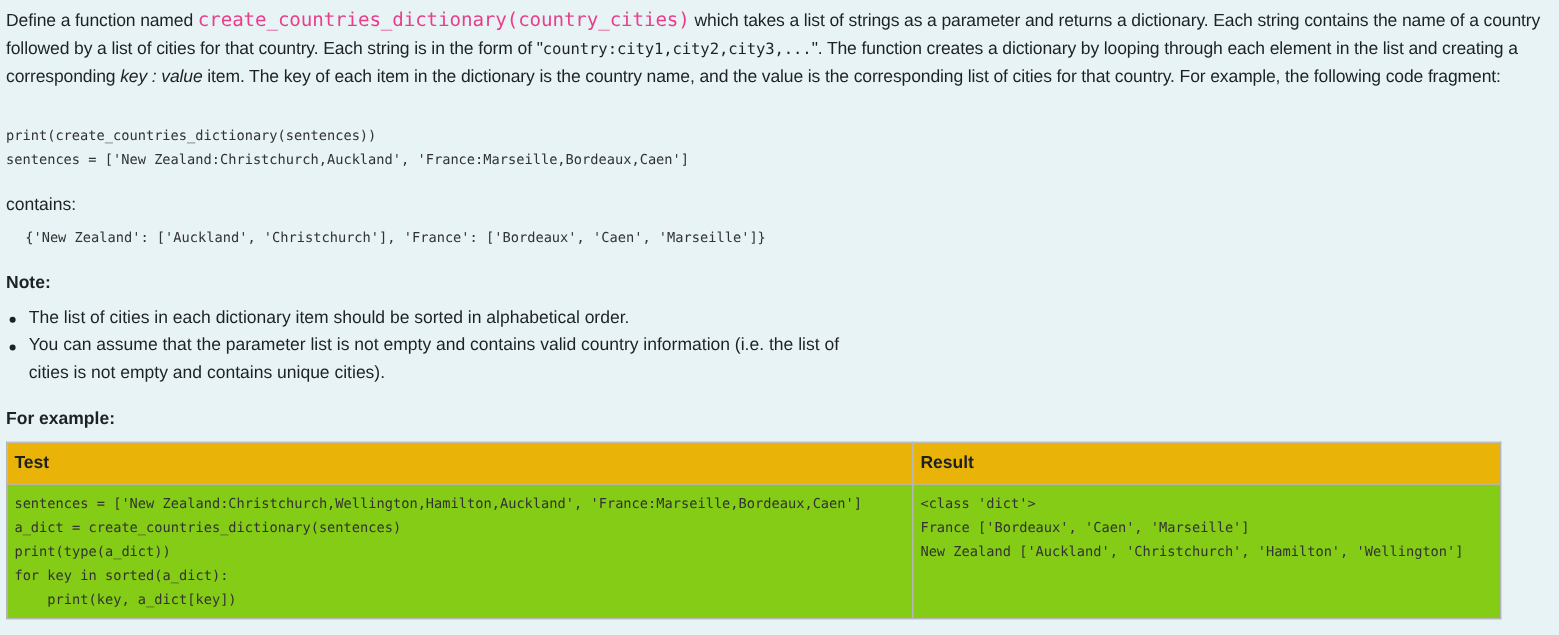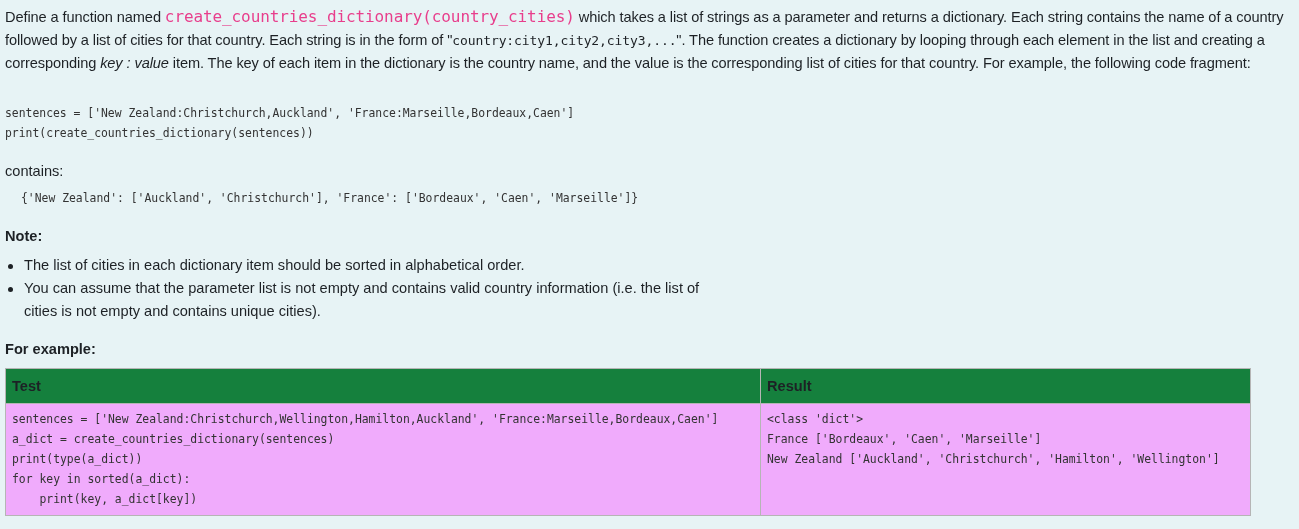--- a/index.html
+++ b/index.html
@@ -76,49 +76,49 @@
   .forex { position: absolute; left: 5px; top: 338px; font-weight: bold; line-height: 23px; }
 
   table.examples {
     position: absolute;
     left: 5px;
     top: 368px;
     border-collapse: collapse;
     width: 1246px;
   }
   table.examples th {
-    background: #15803d;
+    background: #eab308;
     border: 1px solid #b5b5b5;
     text-align: left;
     font-weight: bold;
     padding: 0 6px;
     height: 34px;
     font-size: 14.6px;
   }
   table.examples td {
-    background: #f0abfc;
+    background: #84cc16;
     border: 1px solid #b5b5b5;
     vertical-align: top;
     padding: 5px 6px 6px 6px;
     height: 100px;
   }
   table.examples th.col-test, table.examples td.col-test { width: 742px; }
 </style>
 </head>
 <body>
 
 <div class="qtext">
   <p class="para">
     <span>Define a function named </span><code class="inline-code-pink">create_countries_dictionary(country_cities)</code><span> which takes a list of strings as a parameter and returns a dictionary. Each string contains the name of a country followed by a list of cities for that country. Each string is in the form of "</span><code class="inline-code">country:city1,city2,city3,...</code><span>". The function creates a dictionary by looping through each element in the list and creating a corresponding </span><em>key : value</em><span> item. The key of each item in the dictionary is the country name, and the value is the corresponding list of cities for that country. For example, the following code fragment:</span>
   </p>
 </div>
 
 <div class="block1">
+  <pre class="pre">print(create_countries_dictionary(sentences))</pre>
   <pre class="pre">sentences = ['New Zealand:Christchurch,Auckland', 'France:Marseille,Bordeaux,Caen']</pre>
-  <pre class="pre">print(create_countries_dictionary(sentences))</pre>
 </div>
 
 <div class="produces">contains:</div>
 
 <div class="block2">
   <pre class="pre">{'New Zealand': ['Auckland', 'Christchurch'], 'France': ['Bordeaux', 'Caen', 'Marseille']}</pre>
 </div>
 
 <div class="note-label">Note:</div>
 

